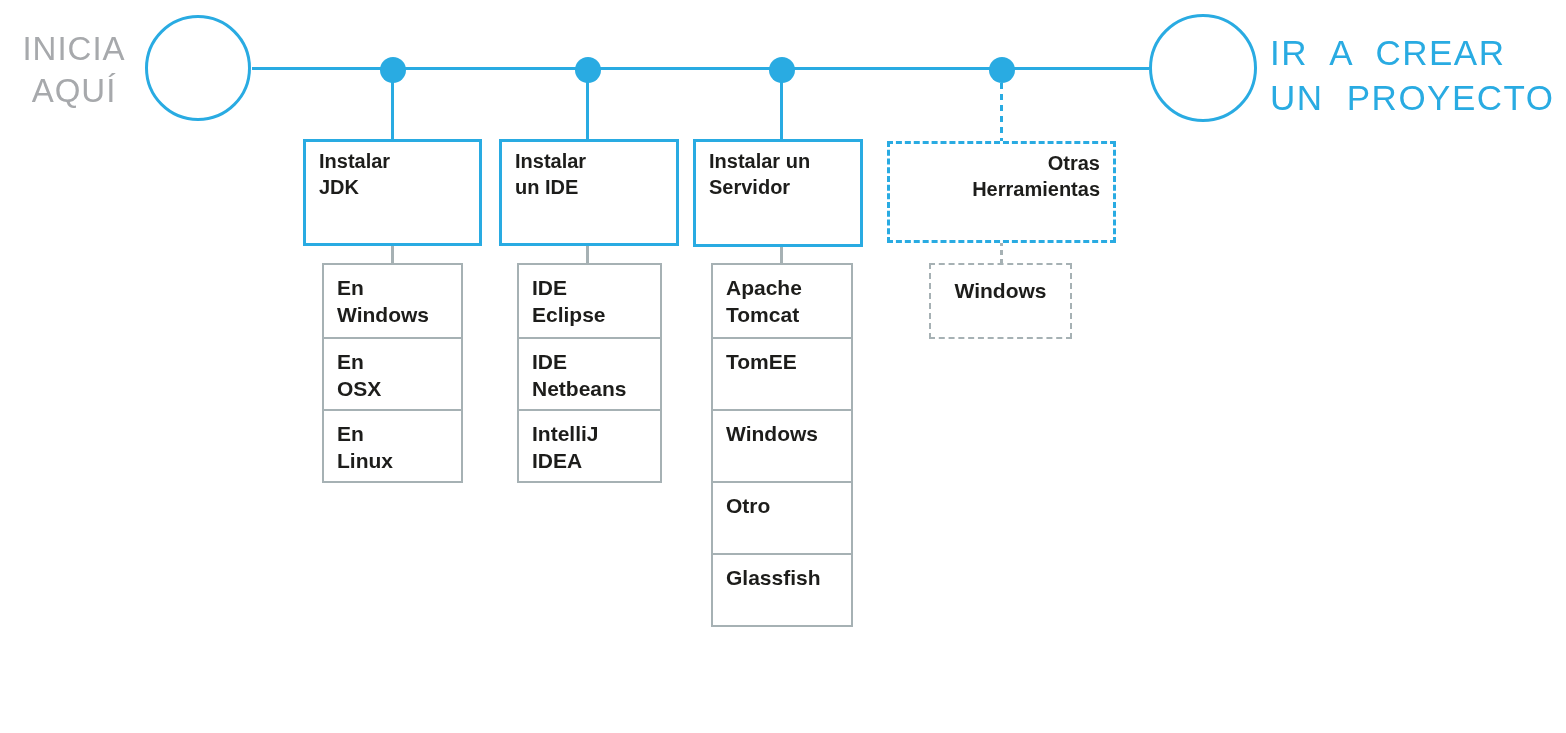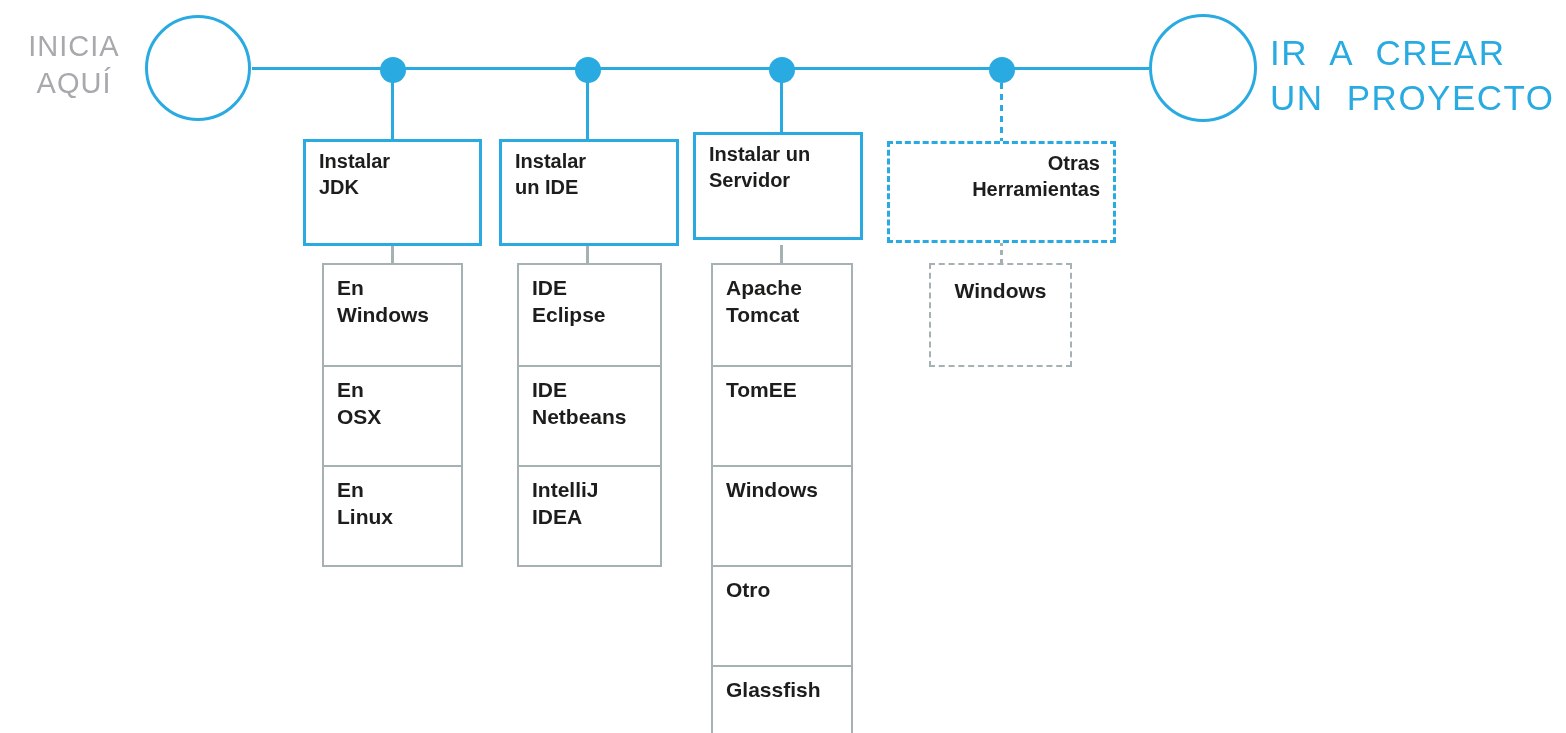--- a/index.html
+++ b/index.html
@@ -11,39 +11,39 @@
   
   .timeline{height:3px;background:var(--accent,#29abe2);}
   .circle{border:3px solid var(--accent,#29abe2);border-radius:50%;background:#fff;box-sizing:border-box;}
   .dot{width:26px;height:26px;border-radius:50%;background:var(--accent,#29abe2);z-index:3;}
   .vconn{width:3px;background:var(--accent,#29abe2);}
   .vconn-dashed{width:3px;background:repeating-linear-gradient(to bottom,var(--accent,#29abe2) 0 6px,transparent 6px 11px);}
   .stub{width:3px;background:var(--gray-line,#a6b1b4);}
   .stub-dashed{width:3px;background:repeating-linear-gradient(to bottom,var(--gray-line,#a6b1b4) 0 5px,transparent 5px 9px);}
   
   .start-label{
-    font-size:29px;color:var(--gray-text,#a7a9ac);text-align:center;
+    font-size:33px;color:var(--gray-text,#a7a9ac);text-align:center;
     line-height:1.28;white-space:pre-line;letter-spacing:1px;
   }
   .end-label{
     font-size:35px;color:var(--accent,#29abe2);
     line-height:1.28;white-space:pre-line;letter-spacing:1.5px;word-spacing:12px;
   }
   
   .mbox{
     border:3px solid var(--accent,#29abe2);box-sizing:border-box;background:#fff;
     padding:6px 13px;font-size:20px;font-weight:bold;color:var(--ink,#1d1d1b);
     line-height:1.32;white-space:pre-line;z-index:2;
   }
   .mbox.dashed{border-style:dashed;text-align:right;}
   
   .stack{border:2px solid var(--gray-line,#a6b1b4);box-sizing:border-box;background:#fff;}
   .stack.dashed{border-style:dashed;}
   .cell{
-    height:100px;box-sizing:border-box;padding:9px 13px;
+    height:72px;box-sizing:border-box;padding:9px 13px;
     font-size:21px;font-weight:bold;color:var(--ink,#1d1d1b);
     line-height:1.3;white-space:pre-line;
   }
   .cell + .cell{border-top:2px solid var(--gray-line,#a6b1b4);}
   .cell.centered{text-align:center;padding-top:12px;}
 </style>
 </head>
 <body>
 
 <div class="canvas">
@@ -81,21 +81,21 @@
     <div class="cell">IDE
 Eclipse</div>
     <div class="cell">IDE
 Netbeans</div>
     <div class="cell">IntelliJ
 IDEA</div>
   </div>
 
   <div class="abs vconn" style="left:780px;top:70px;height:69px;"></div>
   <div class="abs dot" style="left:769px;top:57px;"></div>
-  <div class="abs mbox" style="left:693px;top:132px;width:170px;height:108px;">Instalar un
+  <div class="abs mbox" style="left:693px;top:139px;width:170px;height:108px;">Instalar un
 Servidor</div>
   <div class="abs stub" style="left:780px;top:245px;height:18px;"></div>
   <div class="abs stack" style="left:711px;top:263px;width:142px;">
     <div class="cell">Apache
 Tomcat</div>
     <div class="cell">TomEE</div>
     <div class="cell">Windows</div>
     <div class="cell">Otro</div>
     <div class="cell">Glassfish</div>
   </div>

